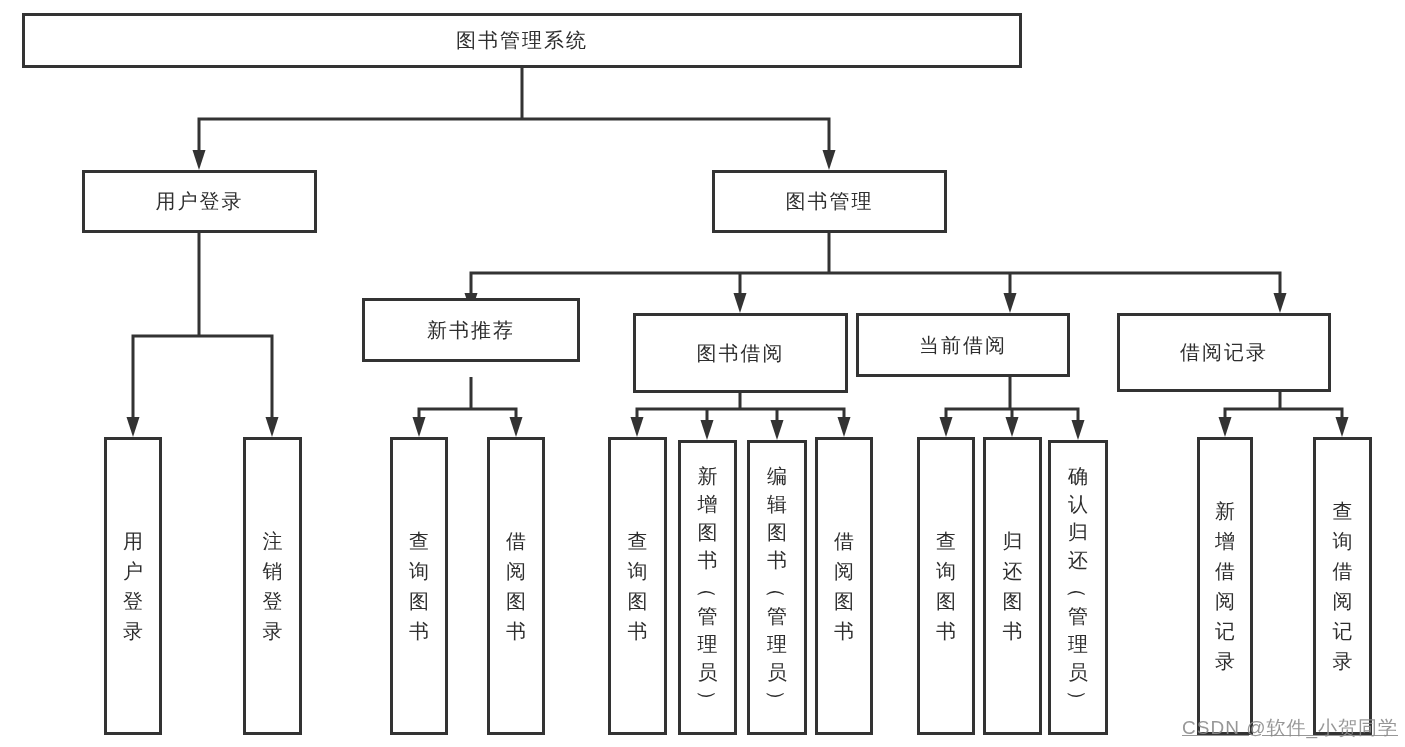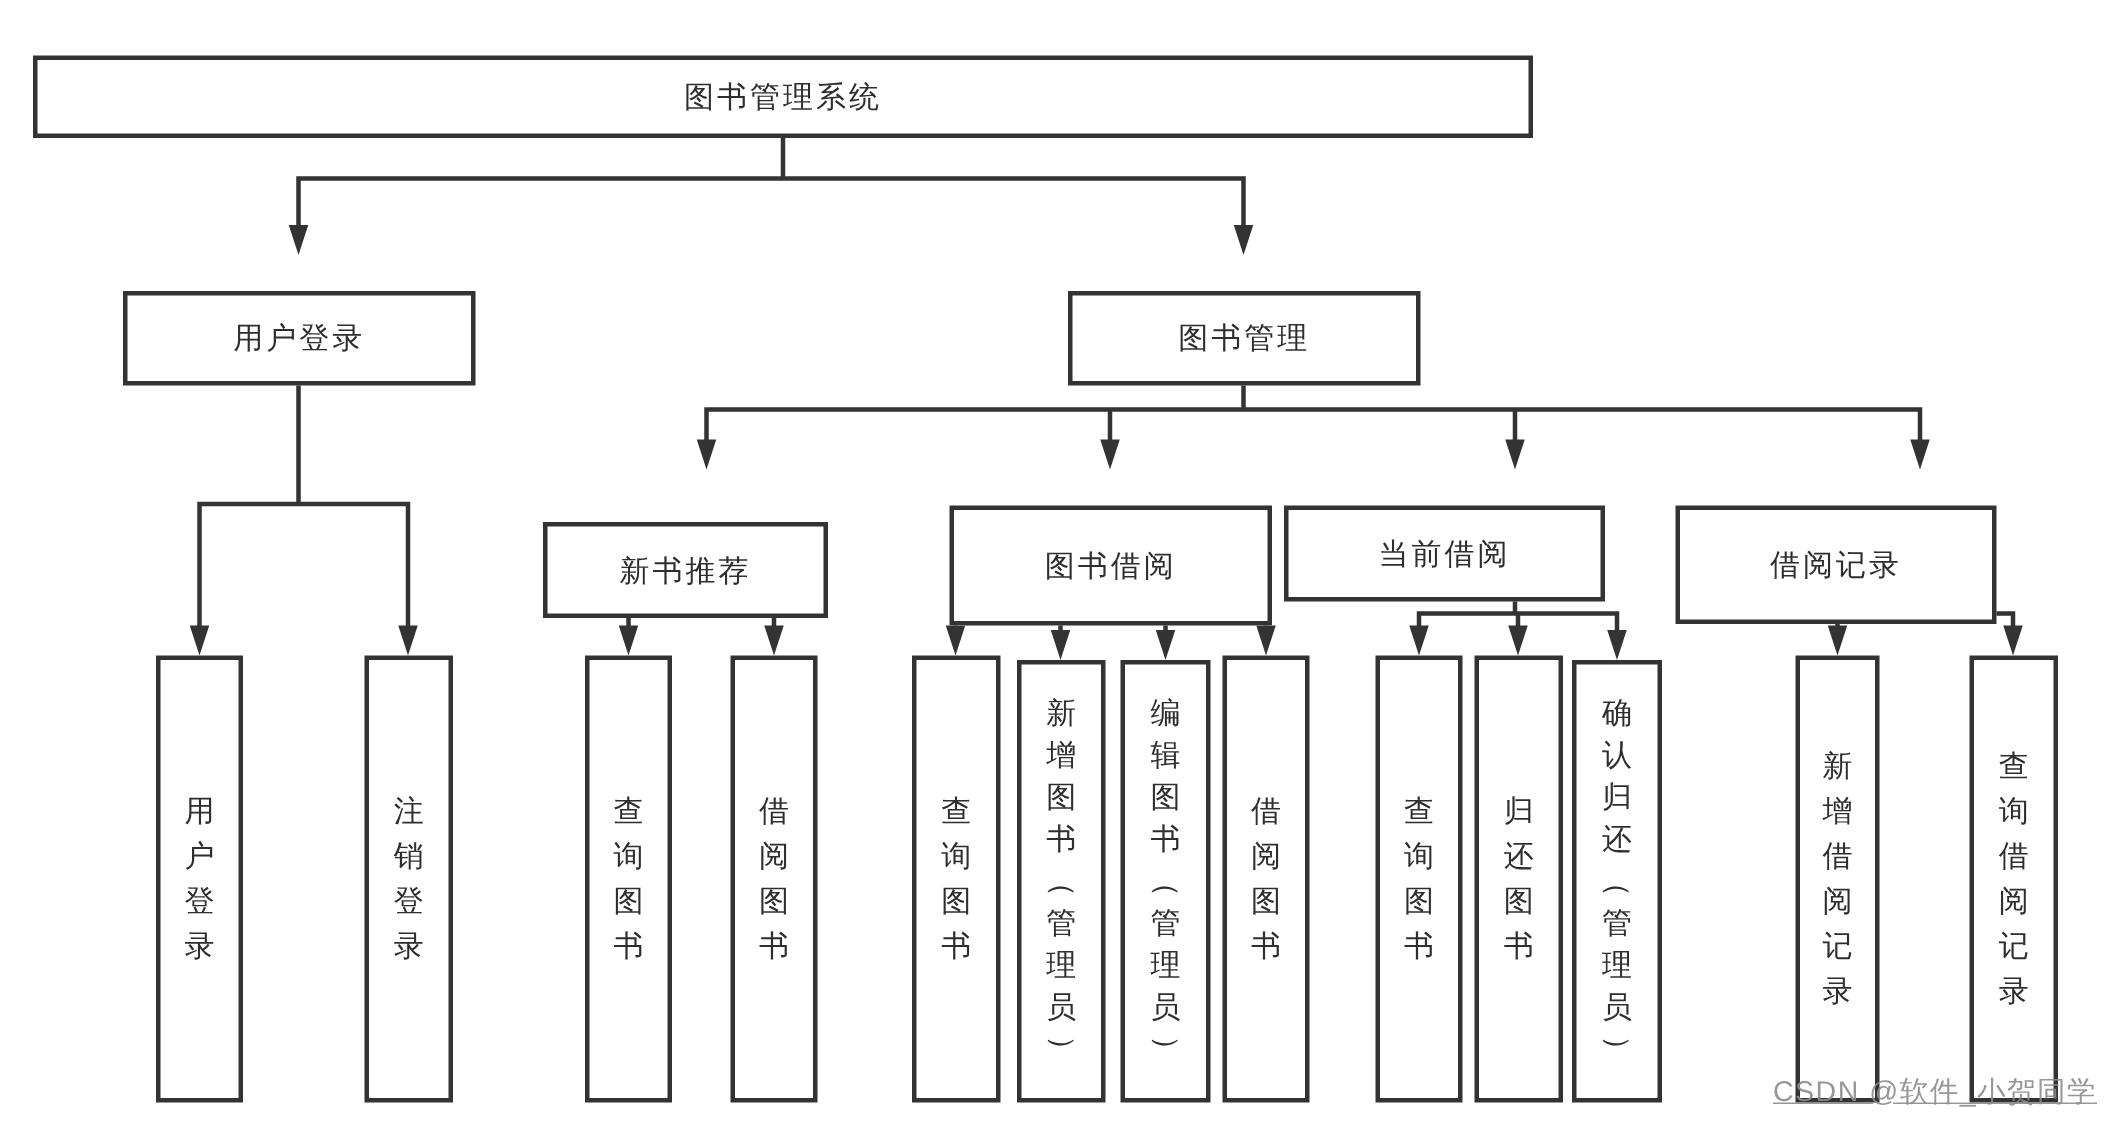--- a/index.html
+++ b/index.html
@@ -3,21 +3,21 @@
 <meta charset="utf-8">
 <style>
   html,body{margin:0;padding:0;background:#ffffff;}
   .canvas{
     position:relative;width:1405px;height:747px;background:#ffffff;overflow:hidden;
     font-family:"Liberation Sans","DejaVu Sans",sans-serif;color:#2e2e2e;
   }
   .connectors{position:absolute;left:0;top:0;width:1405px;height:747px;}
   .node{
     position:absolute;box-sizing:border-box;border:3px solid #333333;background:#ffffff;
-    display:flex;align-items:center;justify-content:center;margin-top:24px;
+    display:flex;align-items:center;justify-content:center;
   }
   .node .lbl{font-size:20px;letter-spacing:2px;white-space:nowrap;}
   .leaf{
     position:absolute;box-sizing:border-box;border:3px solid #333333;background:#ffffff;
     display:flex;flex-direction:column;align-items:center;justify-content:center;gap:10px;
     overflow:hidden;
   }
   .leaf .ch{font-size:20px;line-height:1;display:block;}
   .leaf .ch.rot{transform:rotate(90deg);}
   .leaf.long{gap:8px;}
@@ -75,21 +75,21 @@
     <span class="lbl">图书管理系统</span>
   </div>
 
   <div class="node" style="left:712px;top:170px;width:235px;height:63px">
     <span class="lbl">图书管理</span>
   </div>
   <div class="node" style="left:82px;top:170px;width:235px;height:63px">
     <span class="lbl">用户登录</span>
   </div>
 
-  <div class="node" style="left:362px;top:324px;width:190px;height:64px">
+  <div class="node" style="left:362px;top:298px;width:218px;height:64px">
     <span class="lbl">新书推荐</span>
   </div>
   <div class="node" style="left:633px;top:313px;width:215px;height:80px">
     <span class="lbl">图书借阅</span>
   </div>
   <div class="node" style="left:856px;top:313px;width:214px;height:64px">
     <span class="lbl">当前借阅</span>
   </div>
   <div class="node" style="left:1117px;top:313px;width:214px;height:79px">
     <span class="lbl">借阅记录</span>

